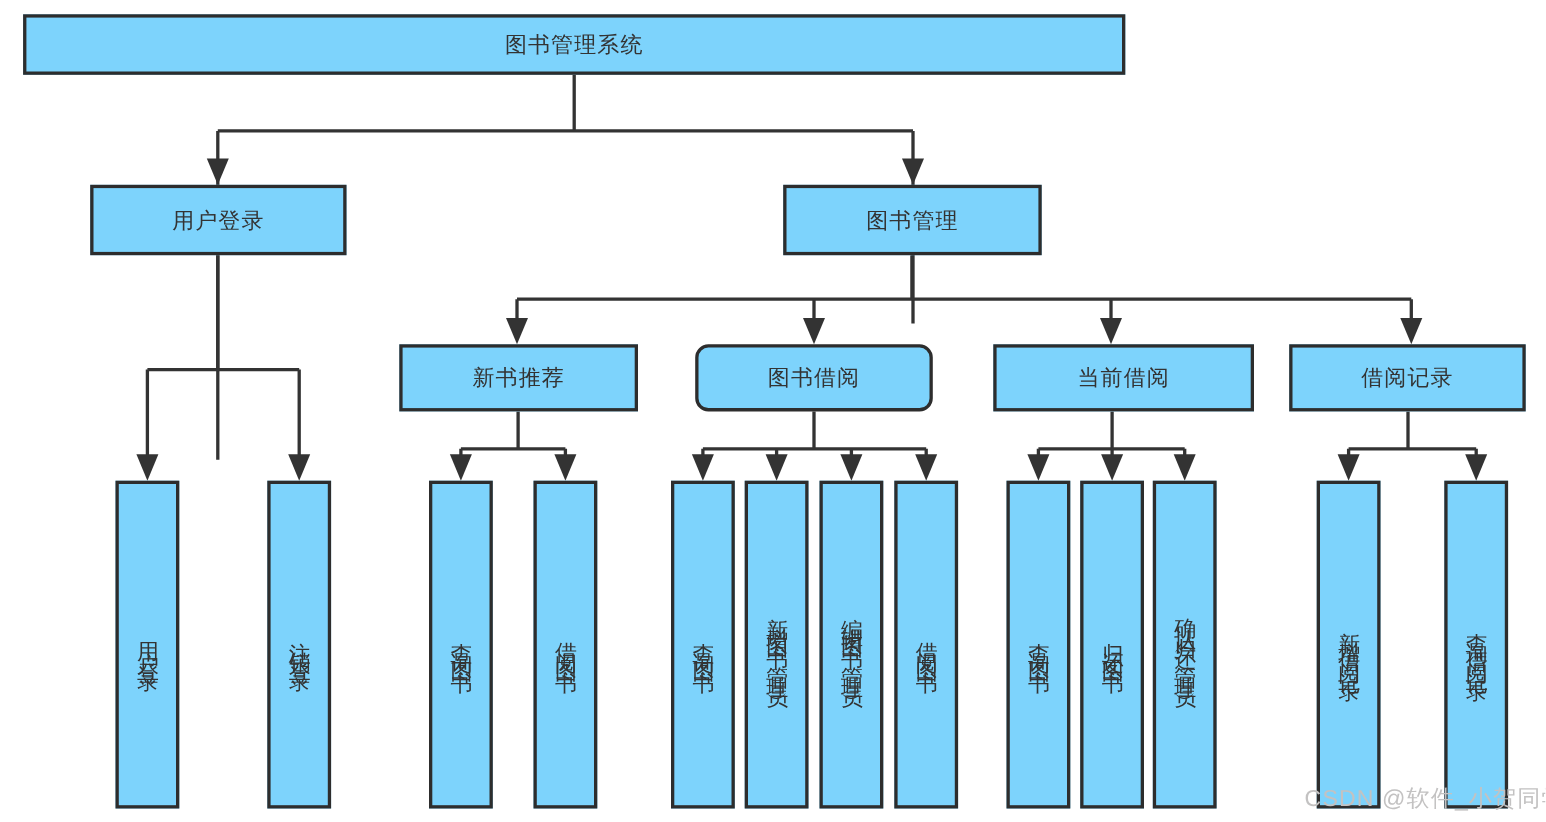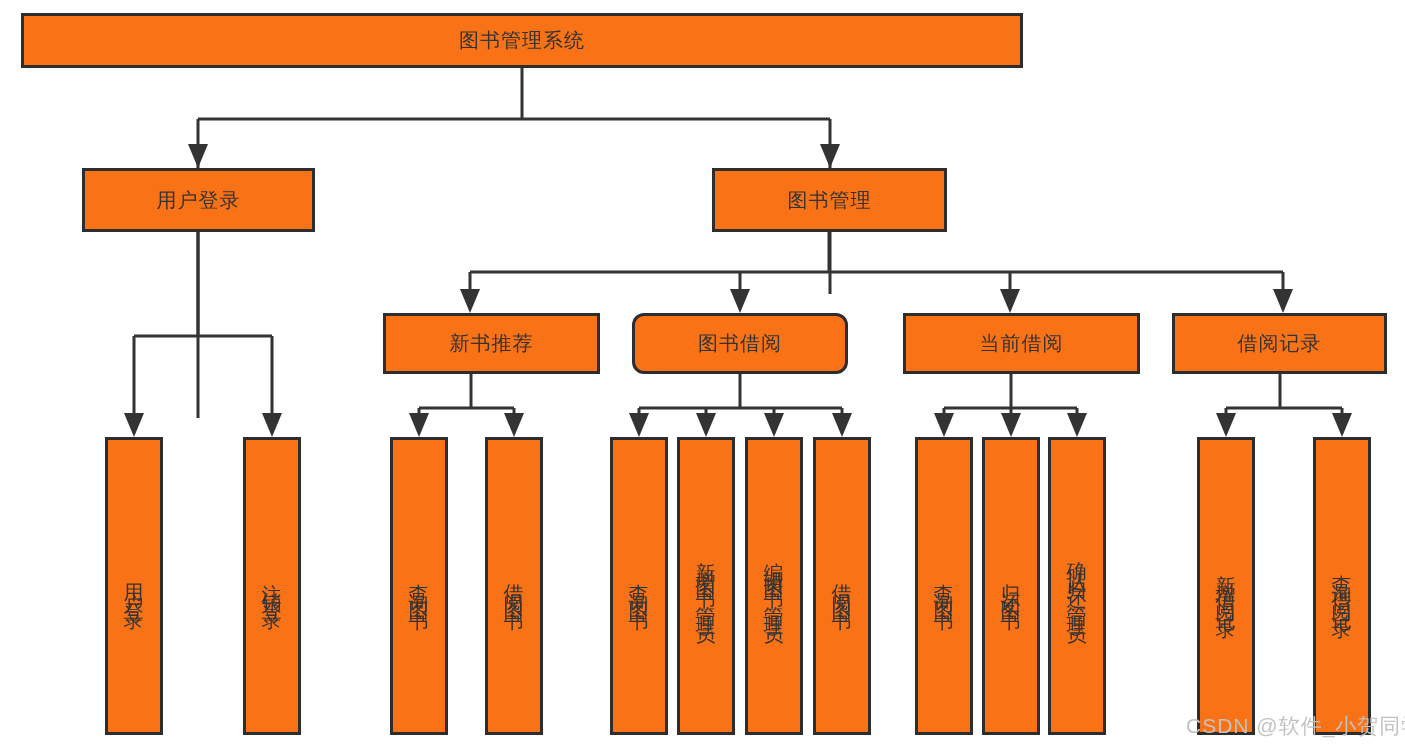--- a/index.html
+++ b/index.html
@@ -18,21 +18,21 @@
   .connector-layer {
     position: absolute;
     left: 0;
     top: 0;
     width: 1405px;
     height: 747px;
   }
   .box {
     position: absolute;
     box-sizing: border-box;
-    background: #f97316;
+    background: #7dd3fc;
     border: 3px solid #2d2d2d;
     display: flex;
     align-items: center;
     justify-content: center;
     color: #333333;
     font-size: 20px;
     letter-spacing: 1px;
     white-space: nowrap;
   }
   .root-box   { left: 21px;  top: 13px;  width: 1002px; height: 55px; }
@@ -117,21 +117,21 @@
     <span>图书管理系统</span>
   </div>
 
   <div class="box l1-box" style="left:82px;width:233px;">
     <span>用户登录</span>
   </div>
   <div class="box l1-box" style="left:712px;width:235px;">
     <span>图书管理</span>
   </div>
 
-  <div class="box l2-box" style="left:383px;width:217px;">
+  <div class="box l2-box" style="left:363px;width:217px;">
     <span>新书推荐</span>
   </div>
   <div class="box l2-box" style="left:632px;width:216px;border-radius:12px;">
     <span>图书借阅</span>
   </div>
   <div class="box l2-box" style="left:903px;width:237px;">
     <span>当前借阅</span>
   </div>
   <div class="box l2-box" style="left:1172px;width:215px;">
     <span>借阅记录</span>

